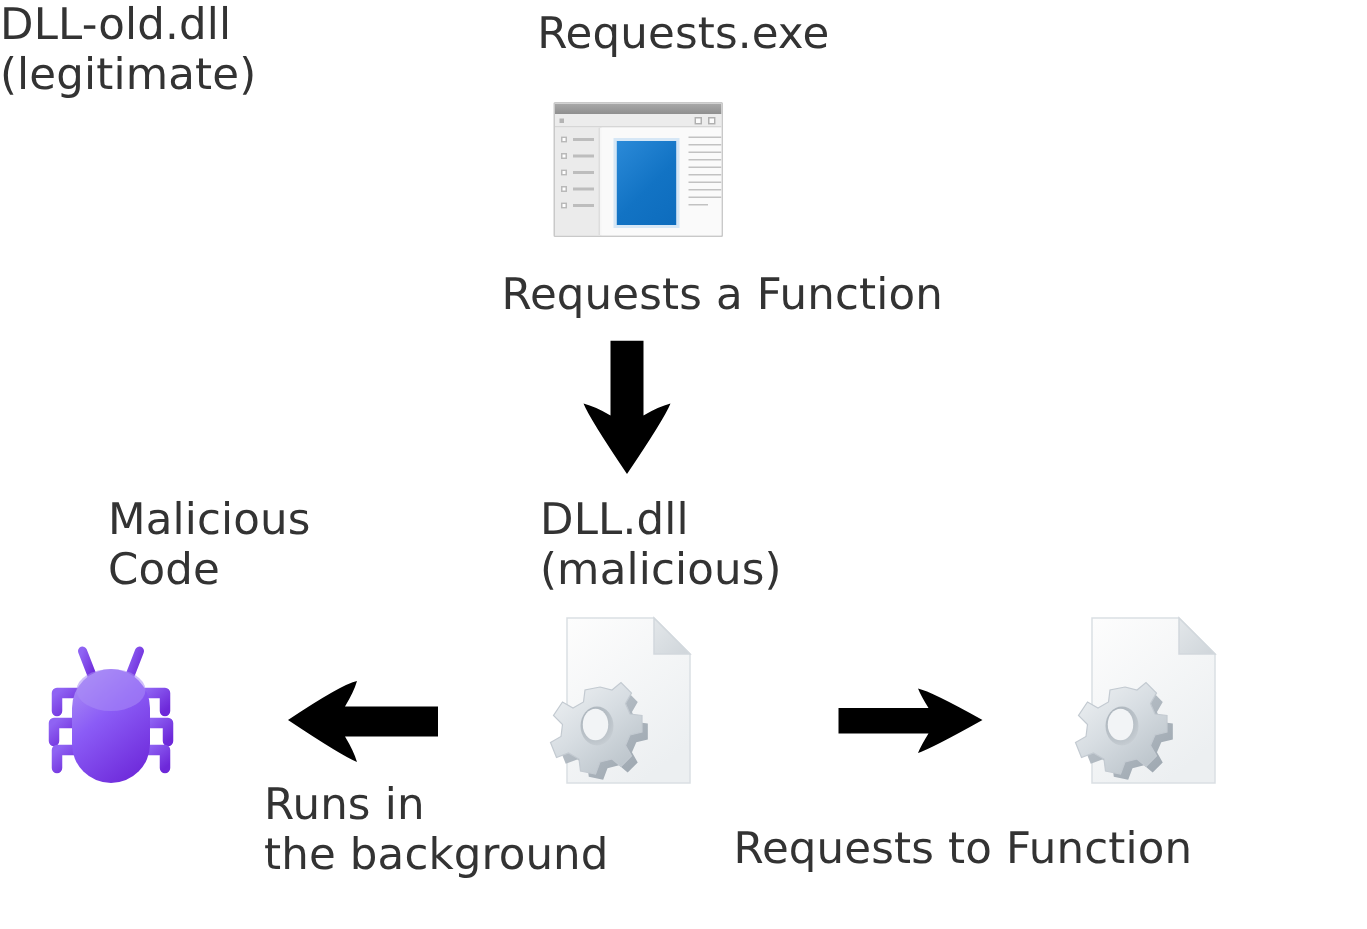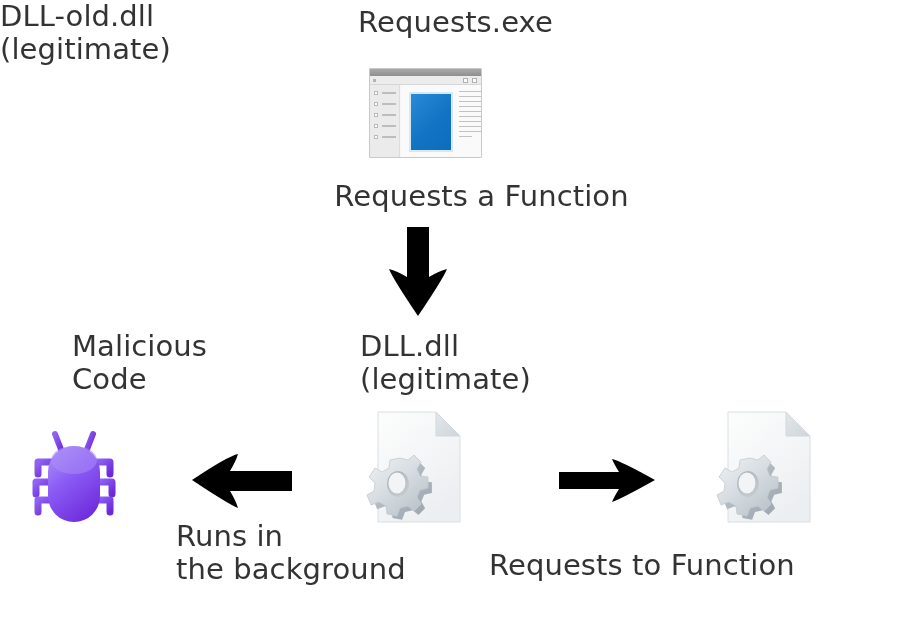--- a/index.html
+++ b/index.html
@@ -264,21 +264,21 @@
   <div class="lbl" id="label-requests">Requests a Function</div>
 
   <svg class="arrow" id="arrow-down" viewBox="0 0 62 90">
     <path d="M20,0 L42,0 L42,50 Q52,44 60,42 Q56,52 31,89 Q6,52 2,42 Q10,44 20,50 Z" fill="#000000"></path>
   </svg>
 
   <div class="lbl" id="label-malicious-code">Malicious
 Code</div>
 
   <div class="lbl" id="label-dll-malicious">DLL.dll
-(legitimate)</div>
+(malicious)</div>
 
   <div class="lbl" id="label-dll-legitimate">DLL-old.dll
 (legitimate)</div>
 
   <svg id="bug-icon" viewBox="0 0 104 104">
     <defs>
       <linearGradient id="bugGrad" x1="0.25" y1="0" x2="0.8" y2="1">
         <stop offset="0%" stop-color="#a98cf5"></stop>
         <stop offset="38%" stop-color="#8b5cf6"></stop>
         <stop offset="100%" stop-color="#6d28d9"></stop>

